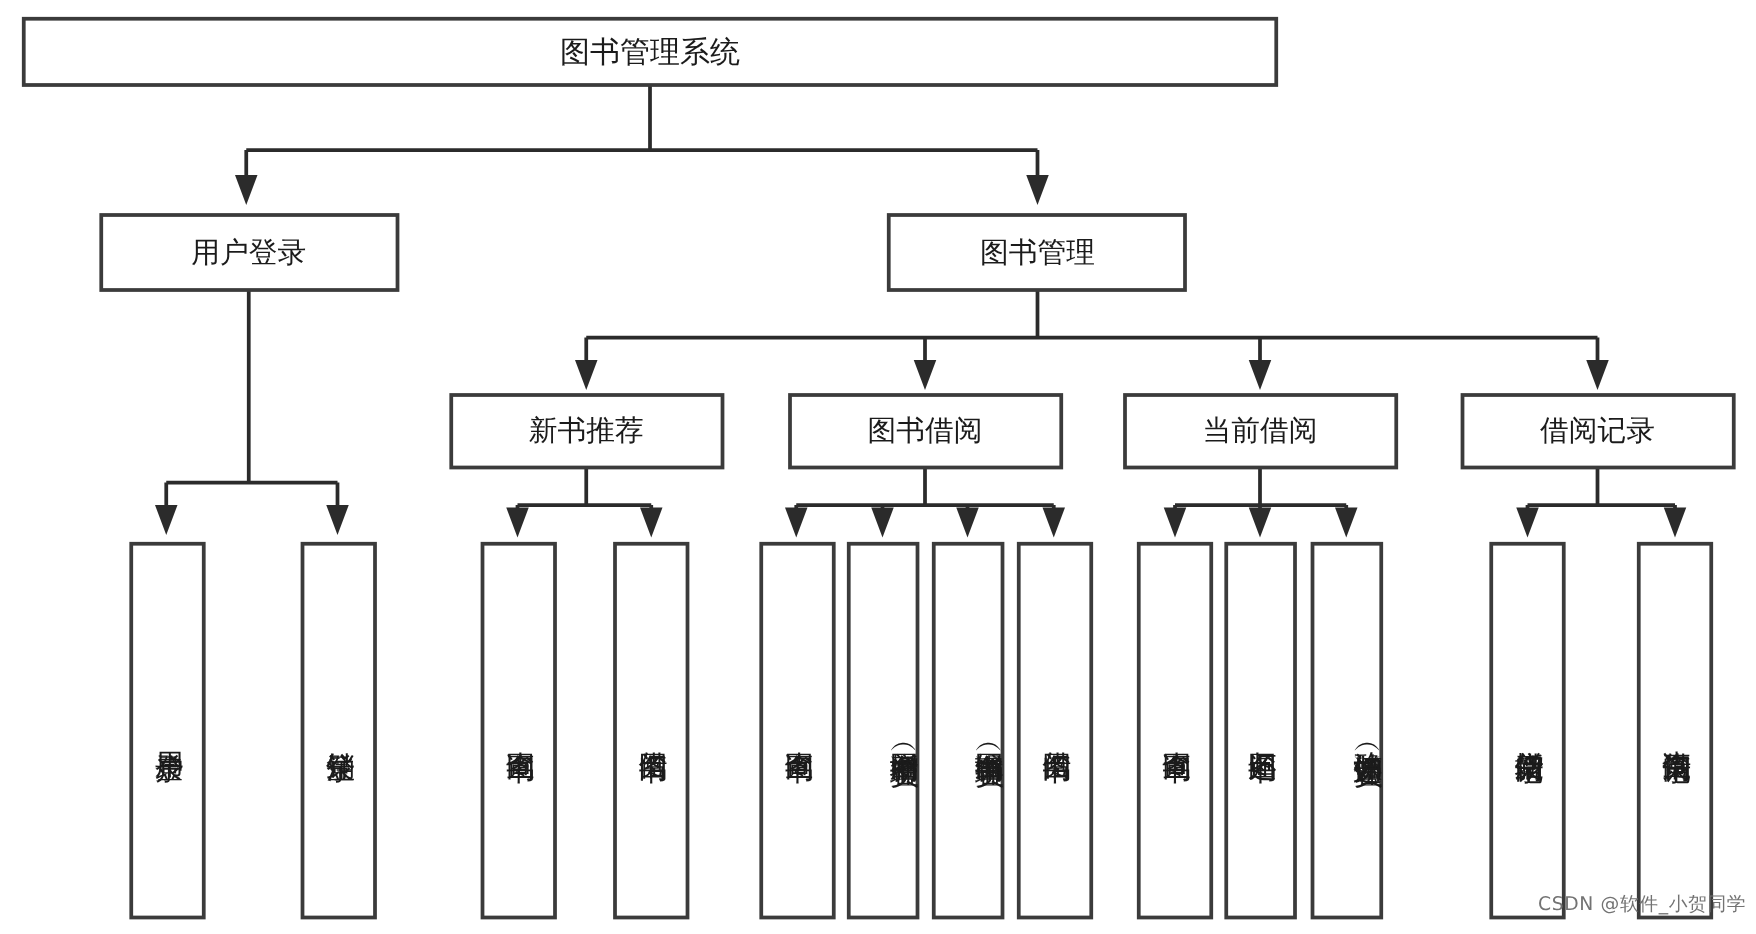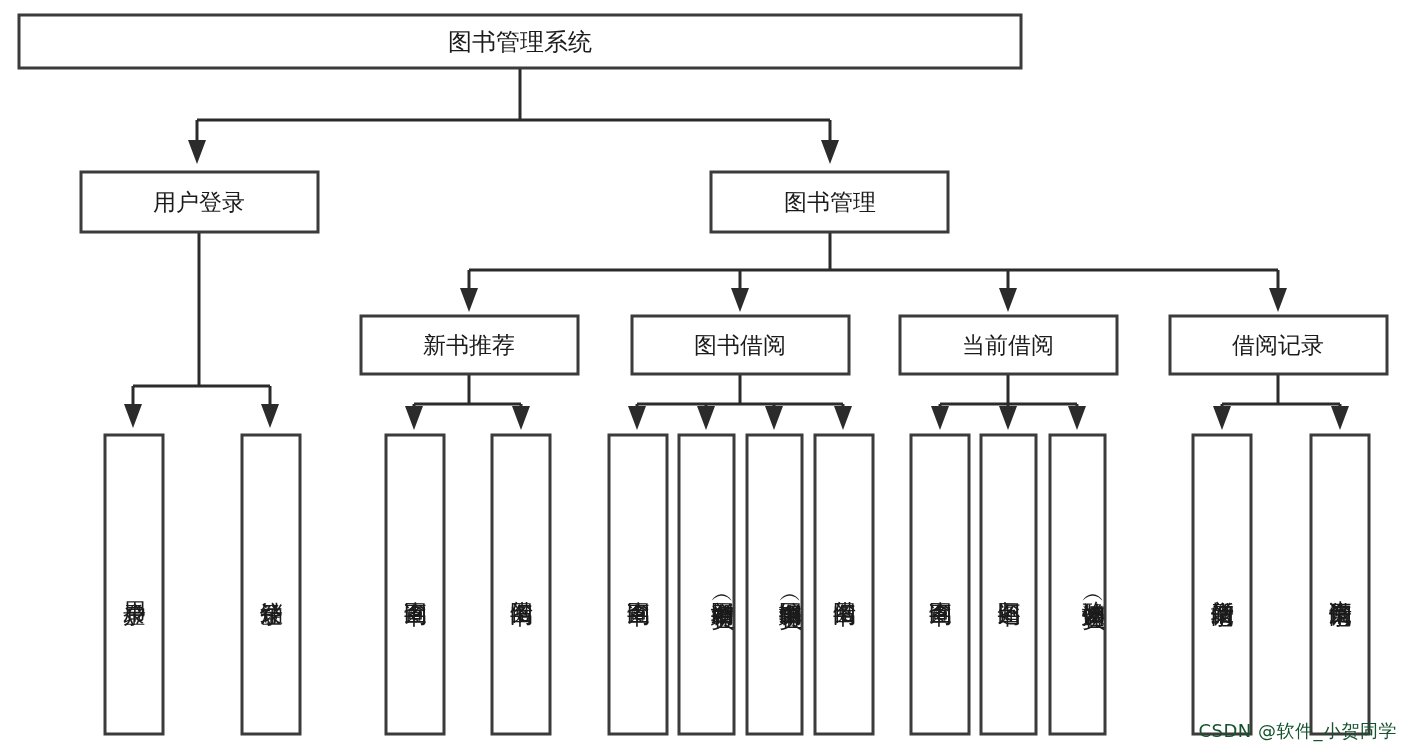--- a/index.html
+++ b/index.html
@@ -64,24 +64,24 @@
     display: flex;
     align-items: center;
     justify-content: center;
     text-align: center;
     white-space: nowrap;
     pointer-events: none;
   }
   .watermark {
     position: absolute;
     right: 8px;
-    bottom: 4px;
-    font-family: "DejaVu Sans", "Liberation Sans", sans-serif;
-    font-size: 18px;
-    color: #14532d;
+    bottom: 14px;
+    font-family: "DejaVu Sans", "Liberation Sans", sans-serif;
+    font-size: 15px;
+    color: #737373;
     letter-spacing: 0.5px;
     white-space: nowrap;
   }
 </style>
 </head>
 <body>
 
 <div id="canvas">
 
   <svg id="diagram" viewBox="0 0 1405 747">

